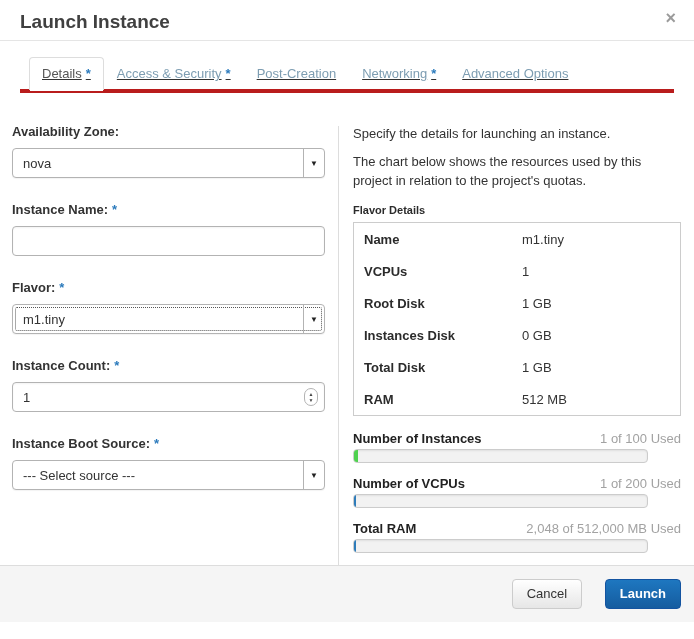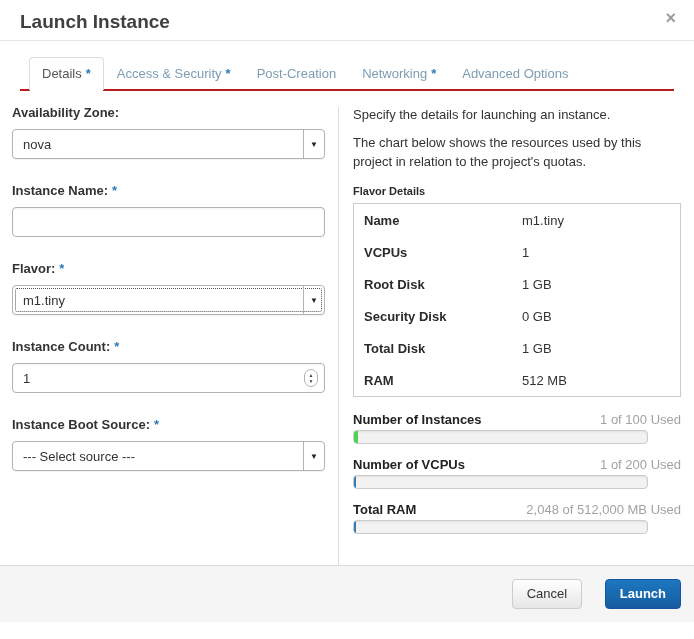--- a/index.html
+++ b/index.html
@@ -6,21 +6,21 @@
   * { box-sizing:border-box; }
   .modal {
     width:694px; height:639px; background:#fff; position:relative; overflow:hidden;
     font-family:"Liberation Sans","DejaVu Sans",sans-serif; color:#333; font-size:13px;
   }
   
   .modal-header { height:41px; border-bottom:1px solid #e5e5e5; position:relative; padding:10px 20px 0 20px; }
   .modal-title { font-size:19px; font-weight:bold; color:#404040; margin:0; line-height:24px; }
   .close-x { position:absolute; right:18px; top:9px; color:#9b9b9b; font-size:18px; font-weight:bold; line-height:18px; cursor:pointer; }
   
-  .tabbar { margin:16px 20px 0 20px; border-bottom:2px solid #b91c1c; display:flex; padding-left:9px; }
+  .tabbar { margin:16px 20px 17px 20px; border-bottom:4px solid #b91c1c; display:flex; padding-left:9px;text-decoration:underline; }
   .tab { padding:8px 12px 9px 12px; color:#7d9db2; border:1px solid transparent; border-bottom:none;
          border-radius:4px 4px 0 0; margin-bottom:-1px; cursor:pointer; white-space:nowrap; }
   .tab.active { background:#fff; border-color:#ddd; color:#555; position:relative; }
   .tab.active::after { content:""; position:absolute; left:0; right:0; bottom:-1px; height:1px; background:#fff; }
   .req { color:#2b7abc; margin-left:4px; font-weight:bold; }
   
   .modal-body { display:flex; padding:14px 12px 0 12px; height:493px; }
   .col-left { width:313px; margin-right:13px; }
   .vdivider { width:1px; background:#ddd; margin:2px 0 10px 0; }
   .col-right { width:342px; padding-left:14px; }
@@ -160,21 +160,21 @@
         </div>
         <div class="fd-row">
           <span class="fd-label">VCPUs</span>
           <span class="fd-value">1</span>
         </div>
         <div class="fd-row">
           <span class="fd-label">Root Disk</span>
           <span class="fd-value">1 GB</span>
         </div>
         <div class="fd-row">
-          <span class="fd-label">Security Disk</span>
+          <span class="fd-label">Instances Disk</span>
           <span class="fd-value">0 GB</span>
         </div>
         <div class="fd-row">
           <span class="fd-label">Total Disk</span>
           <span class="fd-value">1 GB</span>
         </div>
         <div class="fd-row">
           <span class="fd-label">RAM</span>
           <span class="fd-value">512 MB</span>
         </div>

